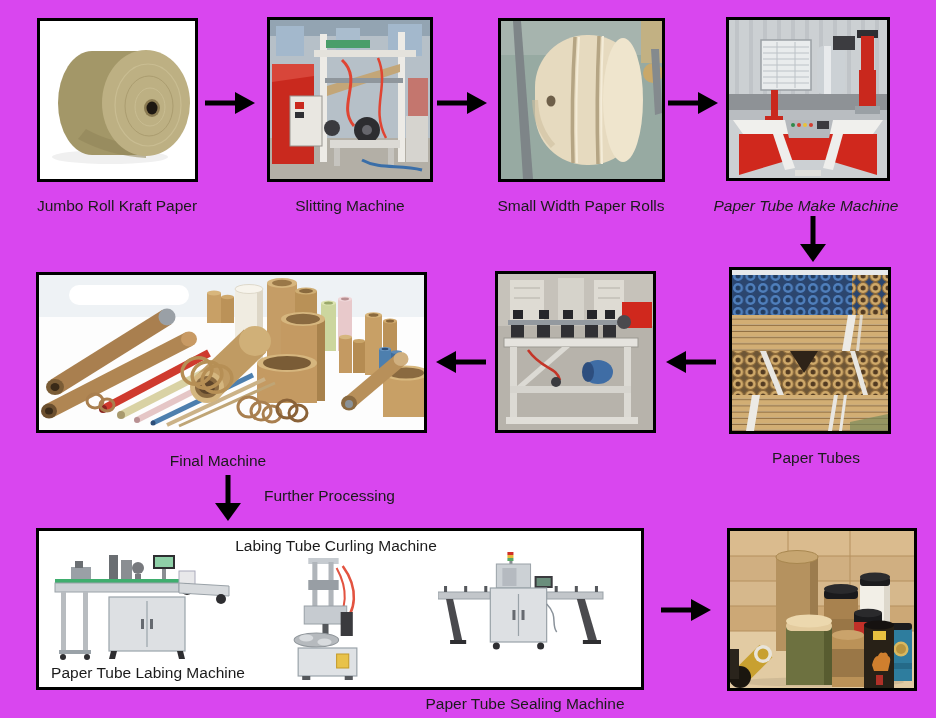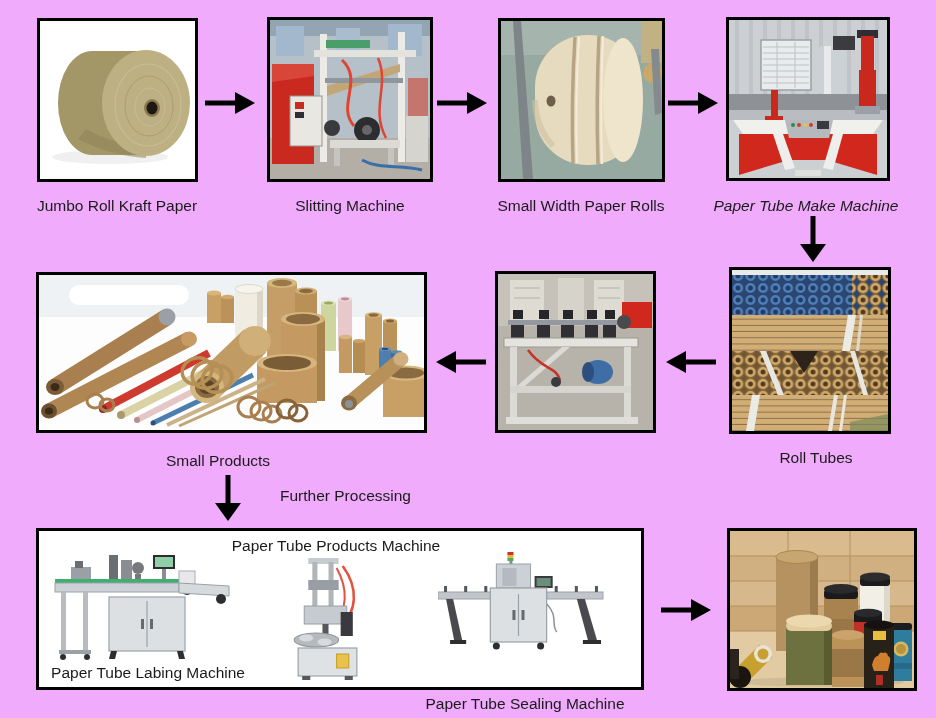--- a/index.html
+++ b/index.html
@@ -1,16 +1,16 @@
 <!DOCTYPE html>
 <html><head>
 <meta charset="utf-8">
 <style>
   html,body{margin:0;padding:0;background:#ffffff;}
-  #canvas{position:relative;width:936px;height:718px;background:#f0abfc;
+  #canvas{position:relative;width:936px;height:718px;background:#d946ef;
           font-family:"Liberation Sans",sans-serif;overflow:hidden;}
   .frame{position:absolute;border:3px solid #000;background:#fff;box-sizing:border-box;}
   .frame > svg{display:block;width:100%;height:100%;}
   .illu{position:absolute;}
   .illu > svg{display:block;width:100%;height:100%;}
   .cap{position:absolute;width:220px;font-size:15.5px;line-height:18px;color:#1b1b1b;
        text-align:center;white-space:nowrap;}
   .cap.freeform{width:auto;text-align:left;}
   .arrow{position:absolute;}
   .arrow > svg{display:block;width:100%;height:100%;fill:#000;}
@@ -362,30 +362,30 @@
         <ellipse cx="56" cy="126" rx="8" ry="7"></ellipse>
         <ellipse cx="68" cy="130" rx="7" ry="6"></ellipse>
       </g>
       <g fill="none" stroke="#8a6238" stroke-width="3">
         <ellipse cx="248" cy="134" rx="10" ry="9"></ellipse>
         <ellipse cx="259" cy="138" rx="9" ry="8"></ellipse>
       </g>
     </svg>
   </div>
 
-  <div class="cap" style="left:108px;top:452px;">Small Products</div>
-  <div class="cap" style="left:706px;top:449px;">Roll Tubes</div>
+  <div class="cap" style="left:108px;top:452px;">Final Machine</div>
+  <div class="cap" style="left:706px;top:449px;">Paper Tubes</div>
 
   <div class="arrow" style="left:215px;top:475px;width:26px;height:46px;">
     <svg viewBox="0 0 26 46">
         <rect x="10.5" y="0" width="5" height="30"></rect>
         <polygon points="0,28 26,28 13,46"></polygon>
       </svg>
   </div>
-  <div class="cap freeform" style="left:280px;top:487px;">Further Processing</div>
+  <div class="cap freeform" style="left:264px;top:487px;">Further Processing</div>
 
   <div class="frame" style="left:36px;top:528px;width:608px;height:162px;">
 
     <div class="illu" style="left:14px;top:22px;width:180px;height:110px;">
       <svg viewBox="0 0 180 110" preserveAspectRatio="none">
         <rect width="180" height="110" fill="#ffffff"></rect>
         <rect x="18" y="14" width="20" height="13" fill="#9aa0a6"></rect>
         <rect x="22" y="8" width="8" height="7" fill="#6a6e72"></rect>
         <rect x="56" y="2" width="9" height="25" fill="#6a6e72"></rect>
         <rect x="68" y="7" width="11" height="20" fill="#8a8e92"></rect>
@@ -463,21 +463,21 @@
         <line x1="80" y1="42" x2="80" y2="84" stroke="#99a2a8" stroke-width="1.2"></line>
         <rect x="74" y="58" width="3" height="10" fill="#666a70"></rect>
         <rect x="83" y="58" width="3" height="10" fill="#666a70"></rect>
         <path d="M108,52 C120,64 112,72 118,80" stroke="#8a929a" stroke-width="1.5" fill="none"></path>
         <circle cx="58" cy="94" r="3.5" fill="#2e2e31"></circle>
         <circle cx="102" cy="94" r="3.5" fill="#2e2e31"></circle>
       </svg>
     </div>
   </div>
 
-  <div class="cap" style="left:226px;top:537px;">Paper Tube Products Machine</div>
+  <div class="cap" style="left:226px;top:537px;">Labing Tube Curling Machine</div>
   <div class="cap" style="left:38px;top:664px;">Paper Tube Labing Machine</div>
   <div class="cap" style="left:415px;top:663px;margin-top:32px;">Paper Tube Sealing Machine</div>
 
   <div class="arrow" style="left:661px;top:599px;width:50px;height:22px;">
     <svg viewBox="0 0 50 22">
         <rect x="0" y="8.5" width="32" height="5"></rect>
         <polygon points="30,0 50,11 30,22"></polygon>
       </svg>
   </div>
 

